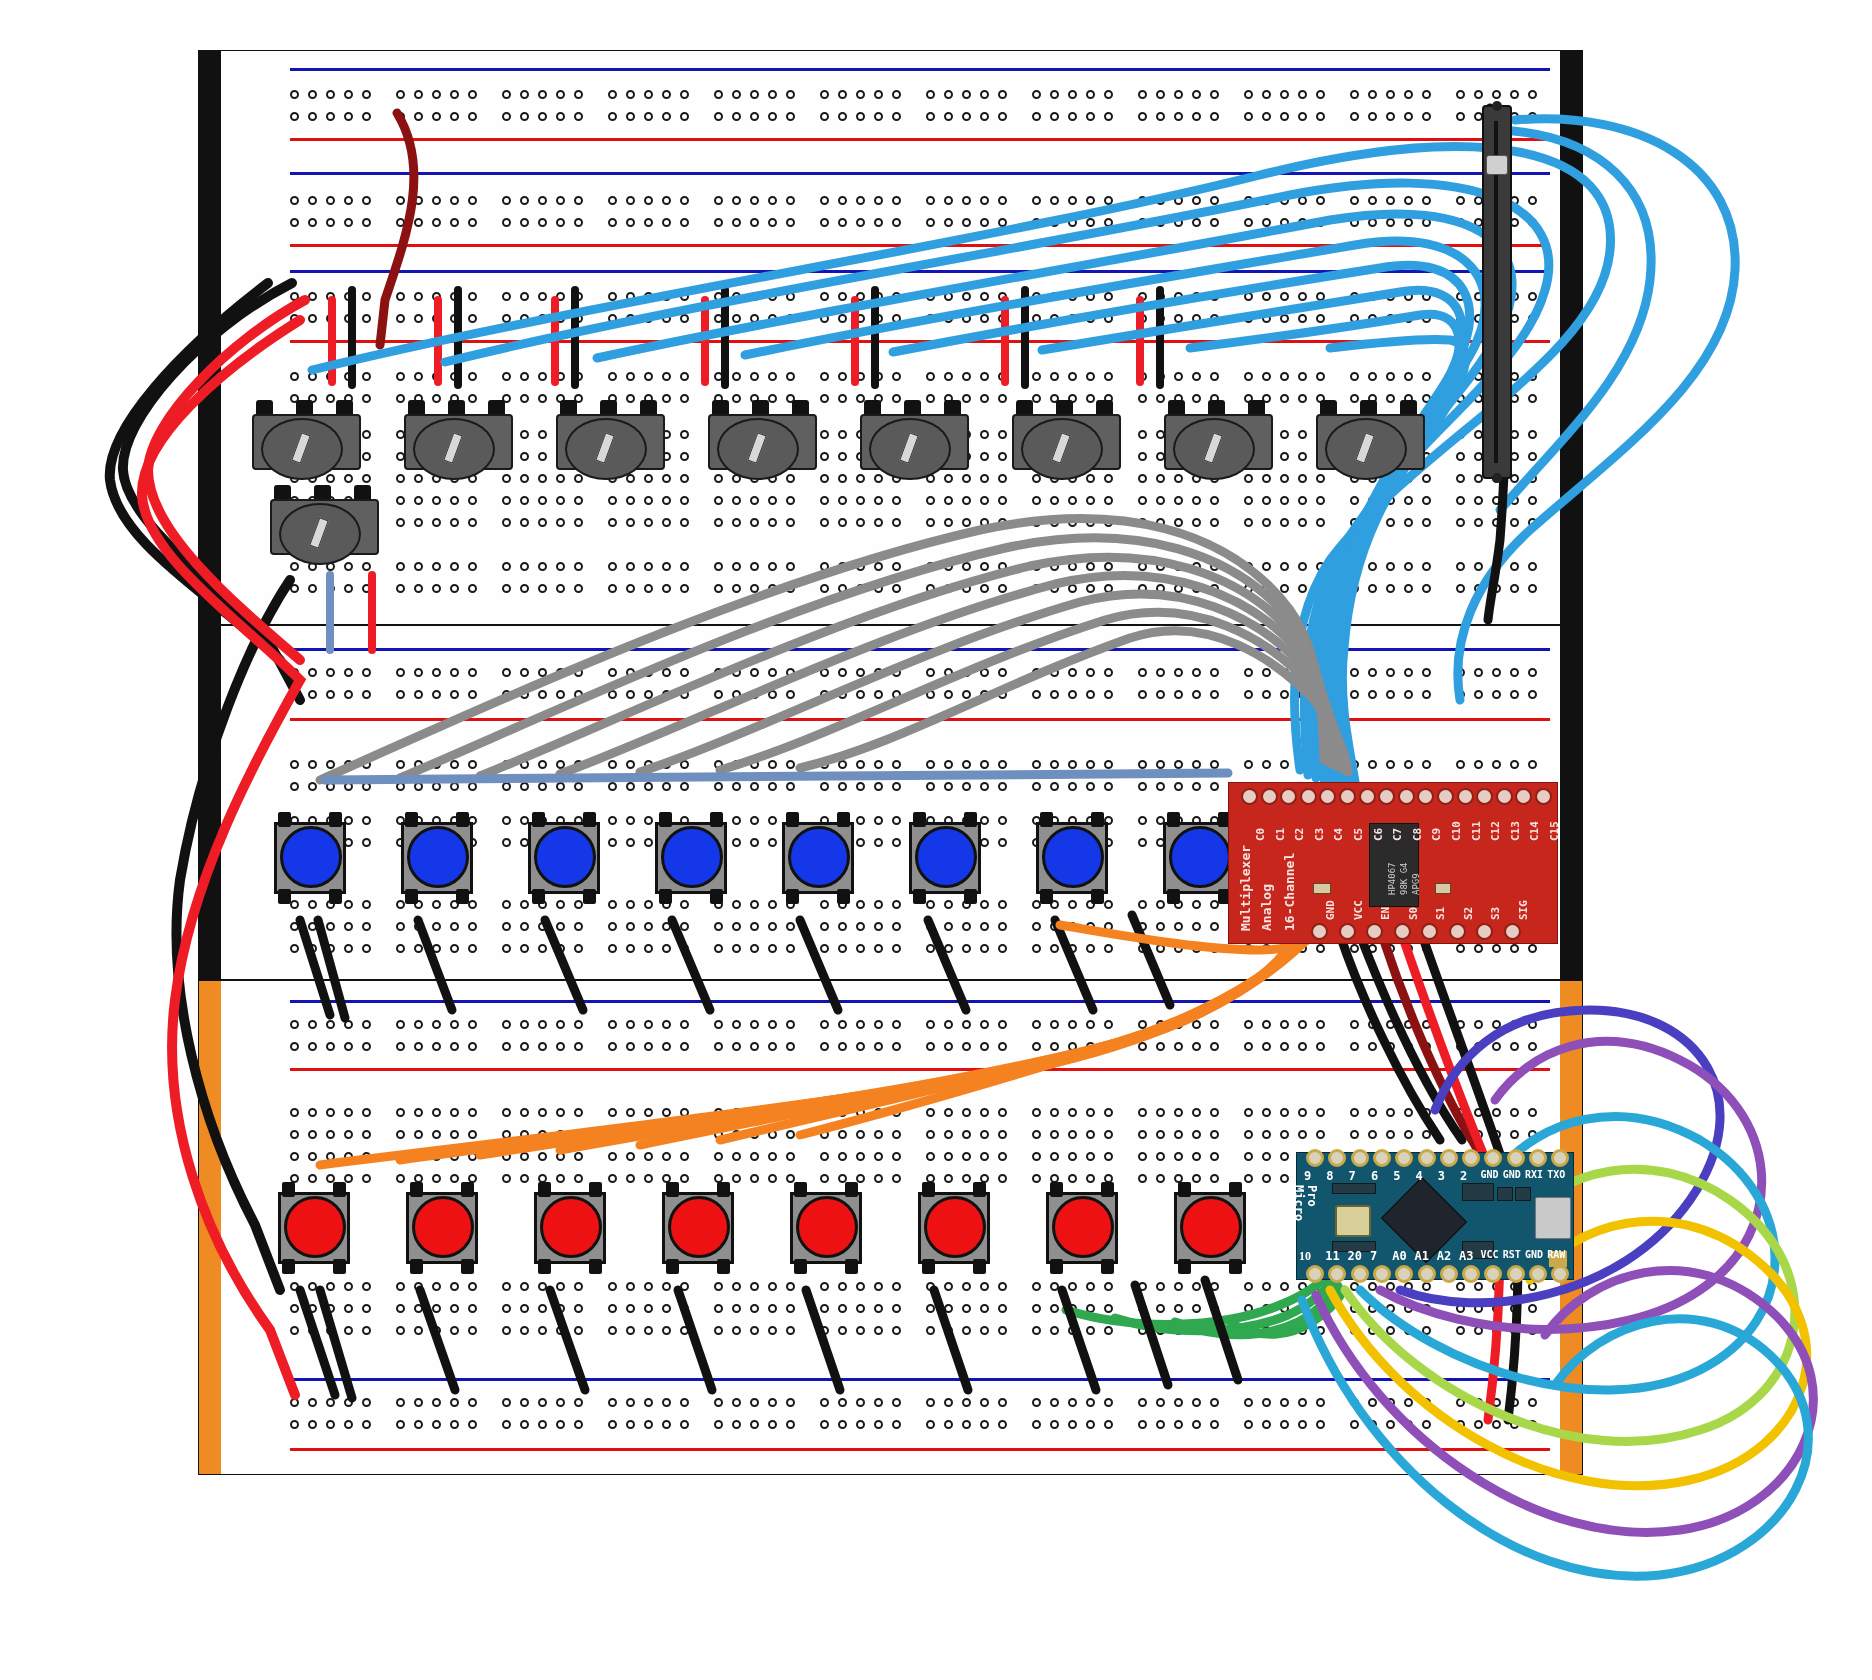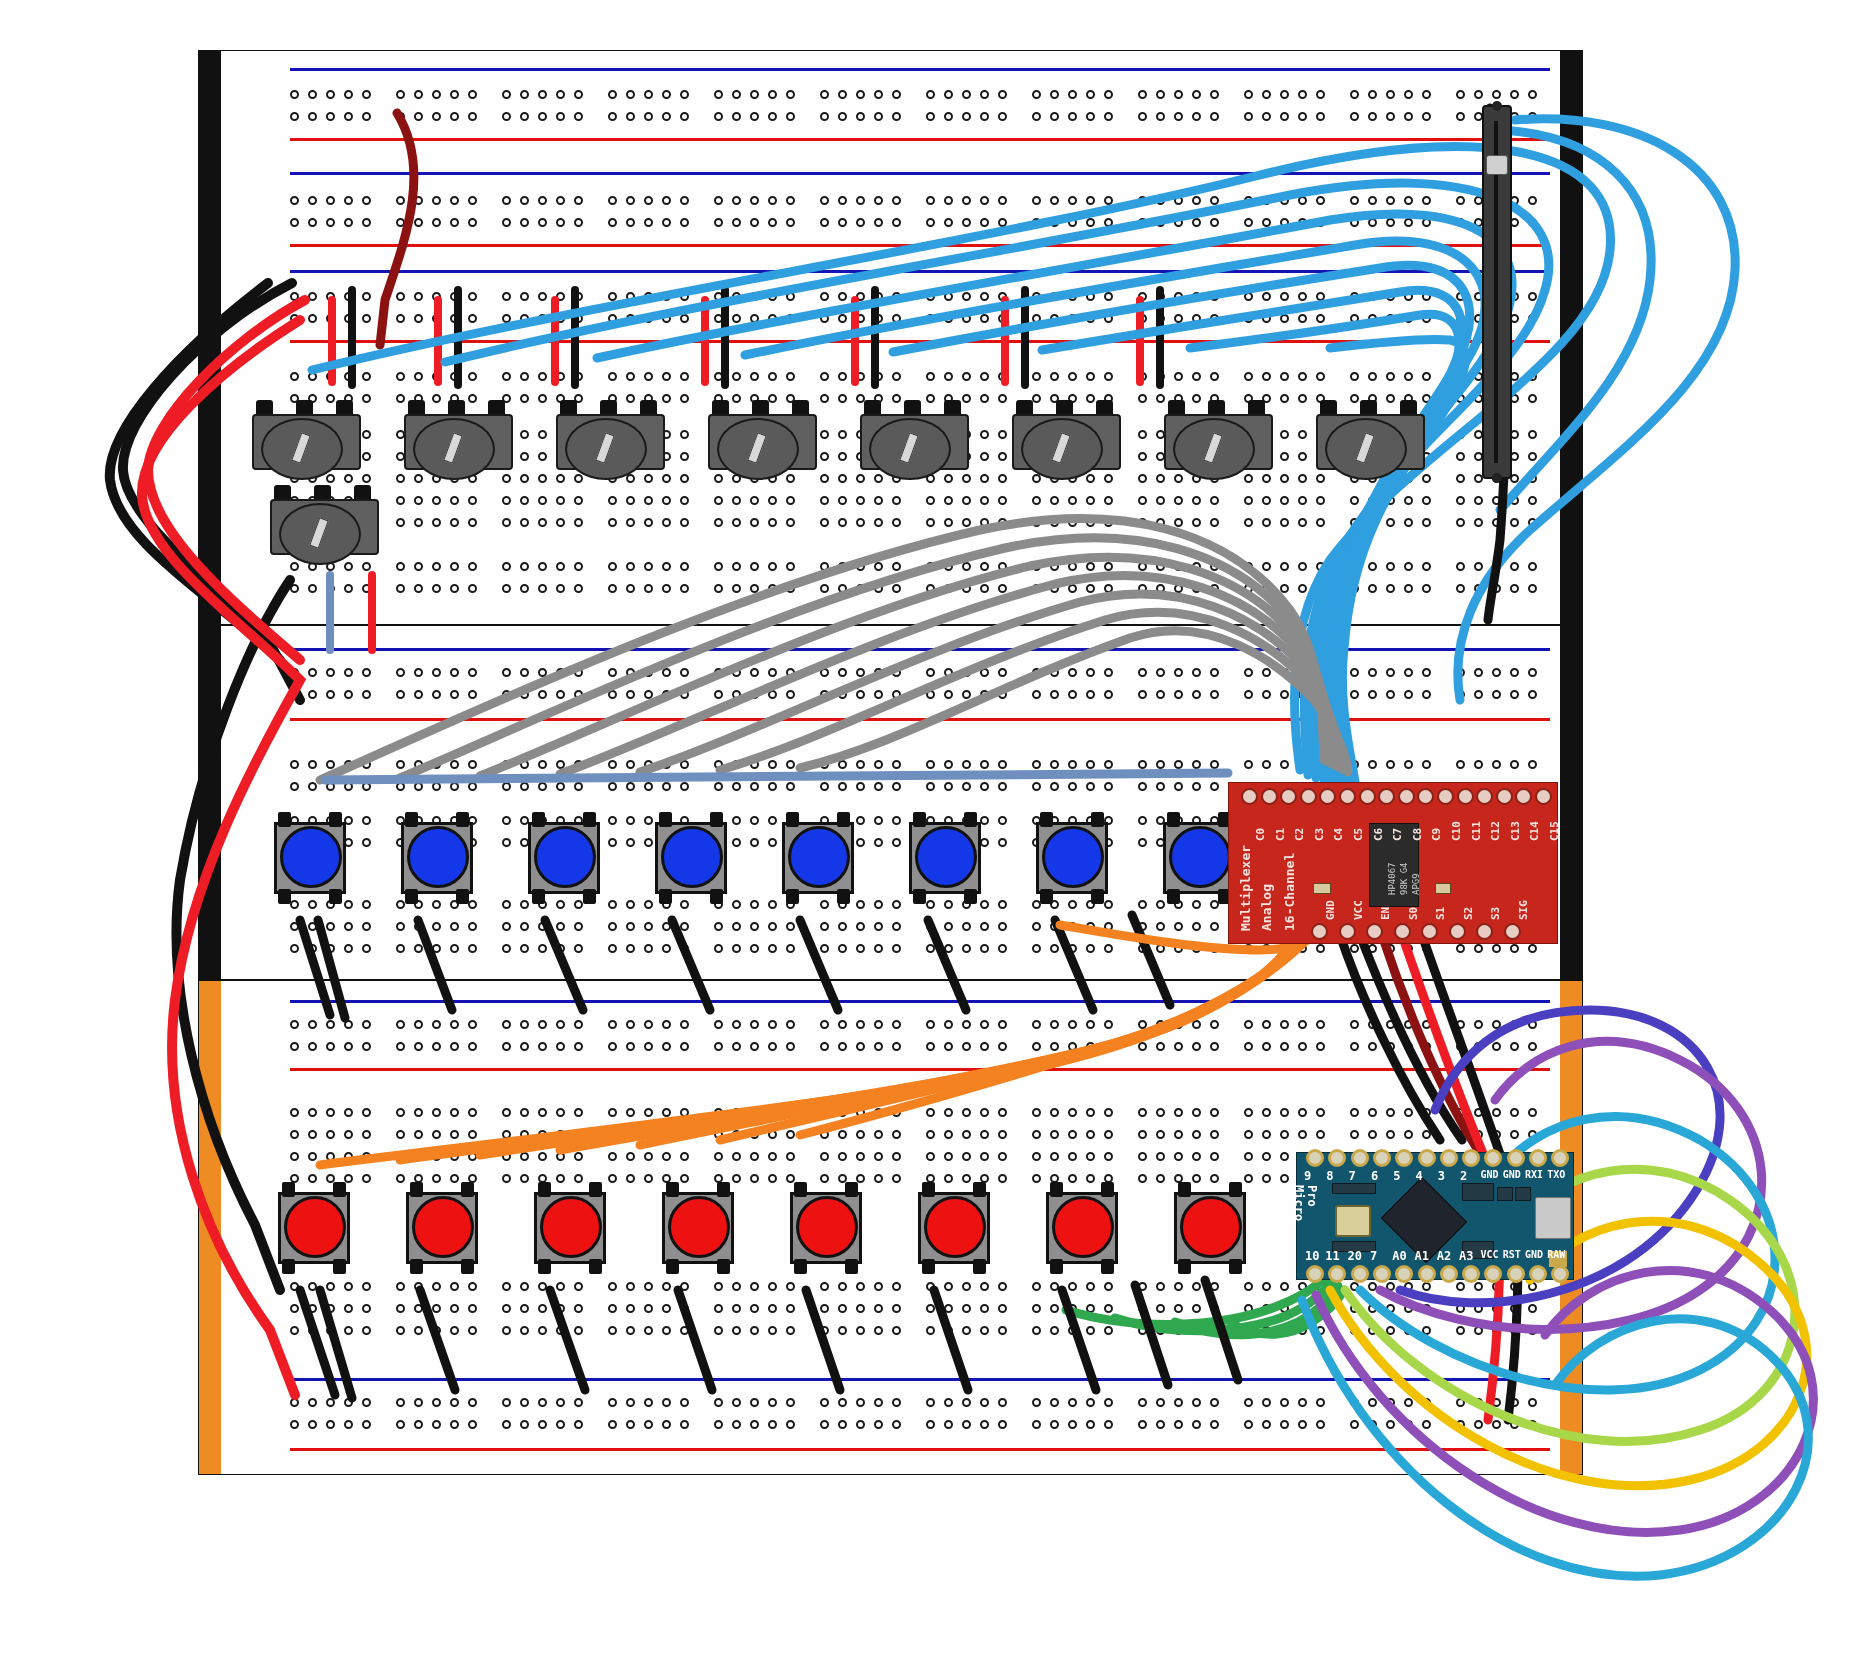--- a/index.html
+++ b/index.html
@@ -3073,21 +3073,21 @@
       <div class="pmlbl" style="left: 163.1px; top: 16px;">2</div>
       <div class="pmpad" style="left: 187.4px; top: -4px;"></div>
       <div class="pmlbl" style="left: 183.4px; top: 16px; font-size: 10px;">GND</div>
       <div class="pmpad" style="left: 209.7px; top: -4px;"></div>
       <div class="pmlbl" style="left: 205.7px; top: 16px; font-size: 10px;">GND</div>
       <div class="pmpad" style="left: 232px; top: -4px;"></div>
       <div class="pmlbl" style="left: 228px; top: 16px; font-size: 10px;">RXI</div>
       <div class="pmpad" style="left: 254.3px; top: -4px;"></div>
       <div class="pmlbl" style="left: 250.3px; top: 16px; font-size: 10px;">TXO</div>
       <div class="pmpad" style="left: 9px; top: 112px;"></div>
-      <div class="pmlbl" style="left: 8px; top: 96px;">10</div>
+      <div class="pmlbl" style="left: 2px; top: 96px; font-family: Liberation Serif, serif;">10</div>
       <div class="pmpad" style="left: 31.3px; top: 112px;"></div>
       <div class="pmlbl" style="left: 28.3px; top: 96px;">11</div>
       <div class="pmpad" style="left: 53.6px; top: 112px;"></div>
       <div class="pmlbl" style="left: 50.6px; top: 96px;">20</div>
       <div class="pmpad" style="left: 75.9px; top: 112px;"></div>
       <div class="pmlbl" style="left: 72.9px; top: 96px;">7</div>
       <div class="pmpad" style="left: 98.2px; top: 112px;"></div>
       <div class="pmlbl" style="left: 95.2px; top: 96px;">A0</div>
       <div class="pmpad" style="left: 120.5px; top: 112px;"></div>
       <div class="pmlbl" style="left: 117.5px; top: 96px;">A1</div>

